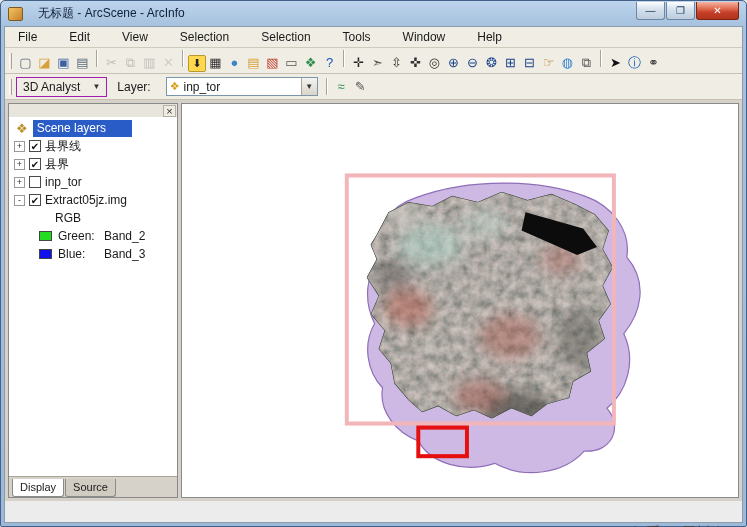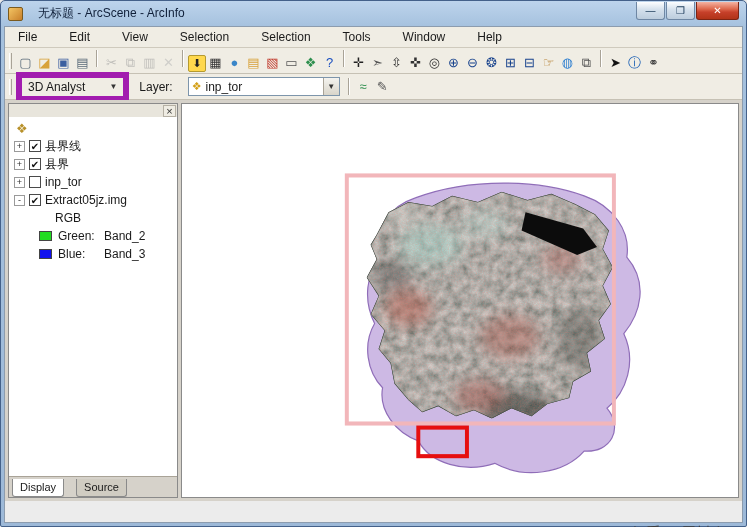--- a/index.html
+++ b/index.html
@@ -58,22 +58,22 @@
   .tbicon {
     display:inline-flex; width:19px; height:19px; align-items:center; justify-content:center;
     font-size:13px; line-height:19px; margin:0 0; border:1px solid transparent; cursor:default;
   }
   .tbicon.chip { border:1px solid #b59a30; border-radius:2px; width:18px; height:17px; font-size:11px; }
   .tbicon.disabled { opacity:.55; }
   .tbsep { display:inline-block; width:0; height:17px; margin:0 4px;
     border-left:1px solid #a9a397; border-right:1px solid #ffffff; }
   
   .analyst-btn {
-    display:inline-flex; align-items:center; gap:24px;
-    padding:2px 6px; border:6px solid #a21caf; background:#f0ede4; cursor:default;
+    display:inline-flex; align-items:center; gap:12px;
+    padding:2px 6px; border:1px solid #a21caf; background:#f0ede4; cursor:default;
   }
   .caret { font-size:8px; color:#333; }
   .layer-label { margin:0 15px 0 10px; }
   .combo {
     display:inline-flex; align-items:center; width:152px; height:19px;
     background:#fff; border:1px solid #7d95ab; padding-left:3px; gap:4px;
   }
   .combo .layer-icon { color:#d4a017; font-size:11px; }
   .combo .value { flex:1; font-size:12px; }
   .combo-arrow {
@@ -101,21 +101,21 @@
     font-size:10px; line-height:11px; text-align:center; color:#111; cursor:default;
   }
   .tree-label { white-space:nowrap; }
   .scene-row { padding-left:7px; gap:5px; }
   .scene-icon { font-size:13px; color:#b8912a; }
   .scene-label { background:#2a5cc8; color:#fff; padding:1px 26px 2px 4px; }
   .legend-mode { padding-left:46px; }
   .legend-row { padding-left:30px; gap:6px; }
   .swatch { width:13px; height:10px; flex:0 0 auto; border:1px solid #444; }
   .chan-label { width:40px; }
-  .toc-tabs { height:21px; background:#d6d2ca; border-top:1px solid #a9a397; display:flex; align-items:center; padding:1px 0 0 3px; gap:12px; }
+  .toc-tabs { height:21px; background:#d6d2ca; border-top:1px solid #a9a397; display:flex; align-items:center; padding:1px 0 0 3px; gap:1px; }
   .toc-tab {
     font-size:11px; padding:2px 7px 3px 7px; background:#d0ccc2; border:1px solid #8a8a8a; border-top:none;
     border-radius:0 0 3px 3px; cursor:default;
   }
   .toc-tab.active { background:#fff; }
   .mapview { flex:1; background:#fff; border:1px solid #8a8a8a; position:relative; overflow:hidden; }
   .mapview svg { position:absolute; inset:0; width:100%; height:100%; }
   
   .bottomstrip { height:21px; background:#ececec; display:flex; justify-content:flex-end; align-items:center; padding-right:16px; }
   .watermark { font-size:15px; color:#3c3c3c;margin-top:44px; }
@@ -171,20 +171,21 @@
 
     <div class="main">
 
       <div class="toc">
         <div class="toc-top">
           <span class="toc-close">×</span>
         </div>
         <div id="toc-tree">
           <div class="tree-row scene-row">
             <span class="scene-icon">❖</span>
+            <span class="scene-label">Scene layers</span>
           </div>
         <div class="tree-row">
               <span class="expander">+</span>
               <span class="checkbox">✔</span>
               <span class="tree-label">县界线</span>
             </div>
             <div class="tree-row">
               <span class="expander">+</span>
               <span class="checkbox">✔</span>
               <span class="tree-label">县界</span>

